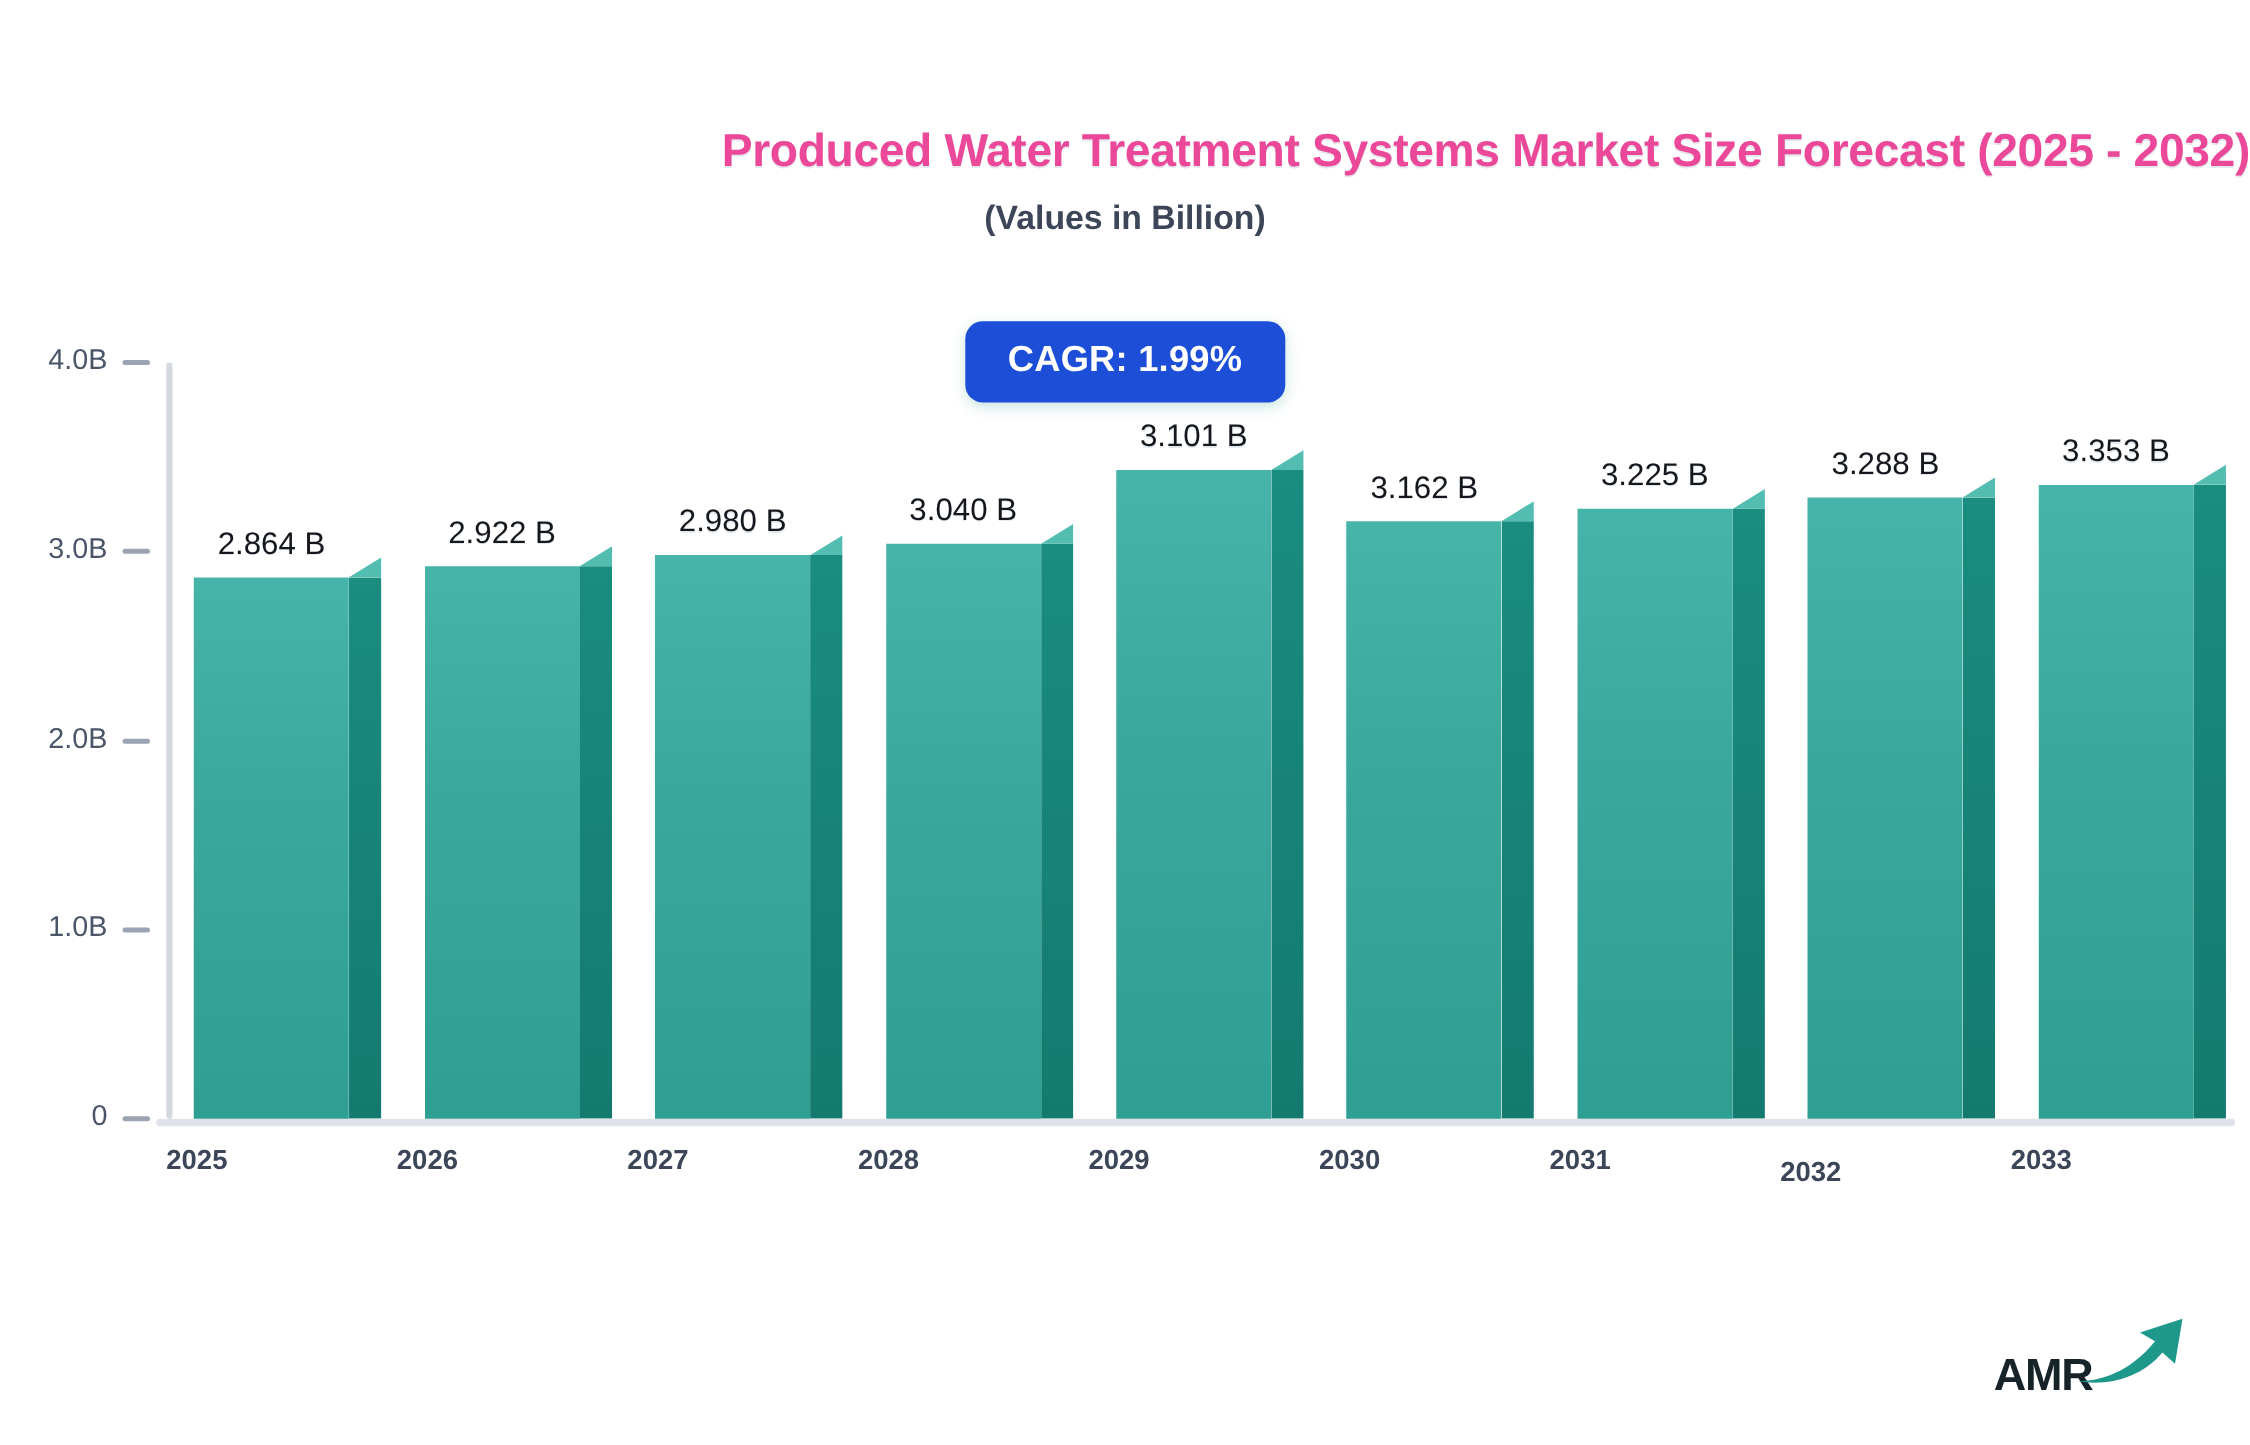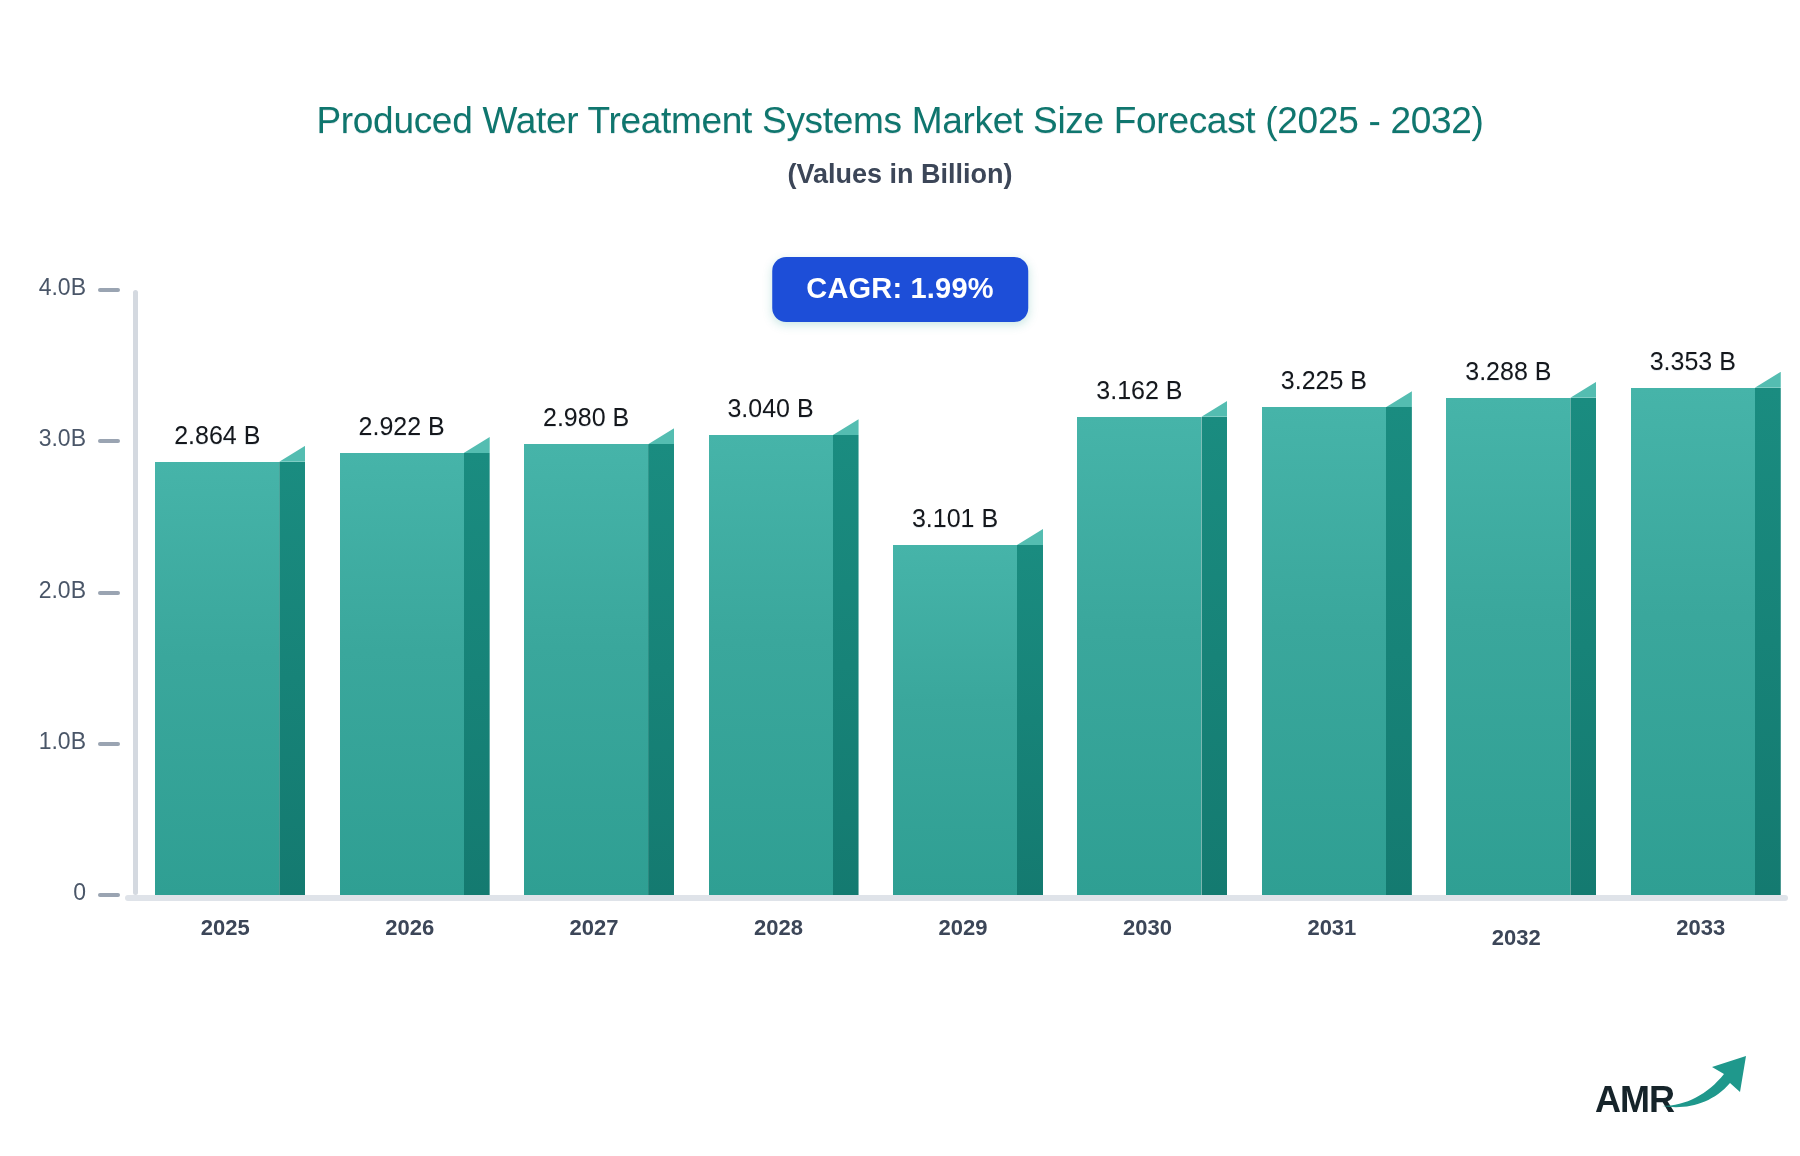--- a/index.html
+++ b/index.html
@@ -8,23 +8,24 @@
     background:#ffffff;
     font-family:"Liberation Sans", sans-serif;
     overflow:hidden;
     position:relative;
   }
   .page{position:absolute;inset:0;}
 
   
   .title-block{position:absolute;top:100px;left:0;width:1800px;text-align:center;}
   .chart-title{
-    font-size:37px;font-weight:normal;color:#0f766e;
+    font-size:37px;font-weight:bold;color:#ec4899;
     letter-spacing:-0.3px;line-height:1.15;margin:0;
     text-shadow:0 1px 0 rgba(180,190,200,.35);
+    text-align:right;
   }
   .chart-subtitle{
     font-size:27px;font-weight:bold;color:#3c4658;
     margin-top:17px;line-height:1.1;
   }
 
   
   .cagr-badge{
     position:absolute;top:257px;left:50%;transform:translateX(-50%);
     background:#1d4ed8;color:#ffffff;
@@ -86,21 +87,21 @@
   }
   .bar-label{
     position:absolute;bottom:100%;left:50%;transform:translateX(-50%);
     margin-bottom:12px;
     font-size:25px;color:#14171c;white-space:nowrap;
     text-shadow:0 1px 0 rgba(170,185,200,.30);
   }
   .xcat{
     position:absolute;top:625px;
     font-size:22px;font-weight:bold;color:#3c4658;
-    text-align:center;white-space:nowrap;
+    text-align:left;white-space:nowrap;
   }
 
   
   .logo{
     position:absolute;right:48px;bottom:38px;
     display:flex;align-items:flex-end;
   }
   .logo-text{
     font-size:36px;font-weight:bold;color:#16242a;
     letter-spacing:-1px;line-height:1;
@@ -148,21 +149,21 @@
           <div class="bar-label">2.980 B</div>
         </div>
         <div class="barwrap" style="left: 575.556px; width: 124px; height: 459.8px;">
           <div class="bar3d">
             <div class="bar-front"></div>
             <div class="bar-side"></div>
             <div class="bar-top"></div>
           </div>
           <div class="bar-label">3.040 B</div>
         </div>
-        <div class="barwrap" style="left: 760px; width: 124px; height: 350px;">
+        <div class="barwrap" style="left: 760px; width: 124px; height: 519px;">
           <div class="bar3d">
             <div class="bar-front"></div>
             <div class="bar-side"></div>
             <div class="bar-top"></div>
           </div>
           <div class="bar-label">3.101 B</div>
         </div>
         <div class="barwrap" style="left: 944.444px; width: 124px; height: 478.252px;">
           <div class="bar3d">
             <div class="bar-front"></div>

